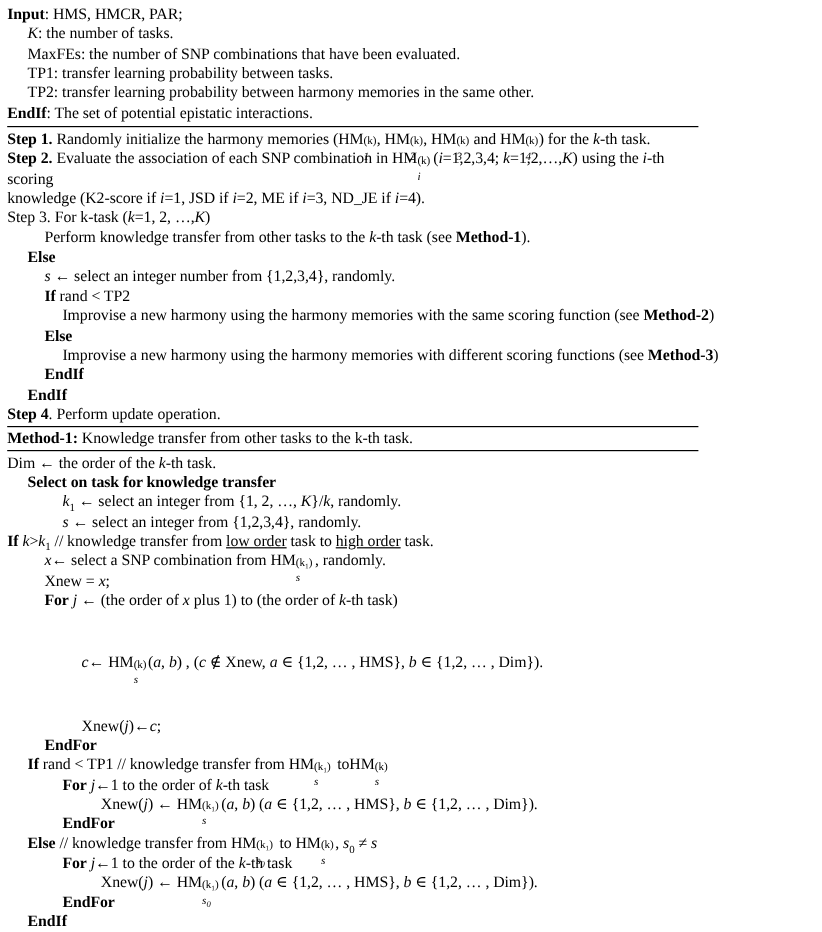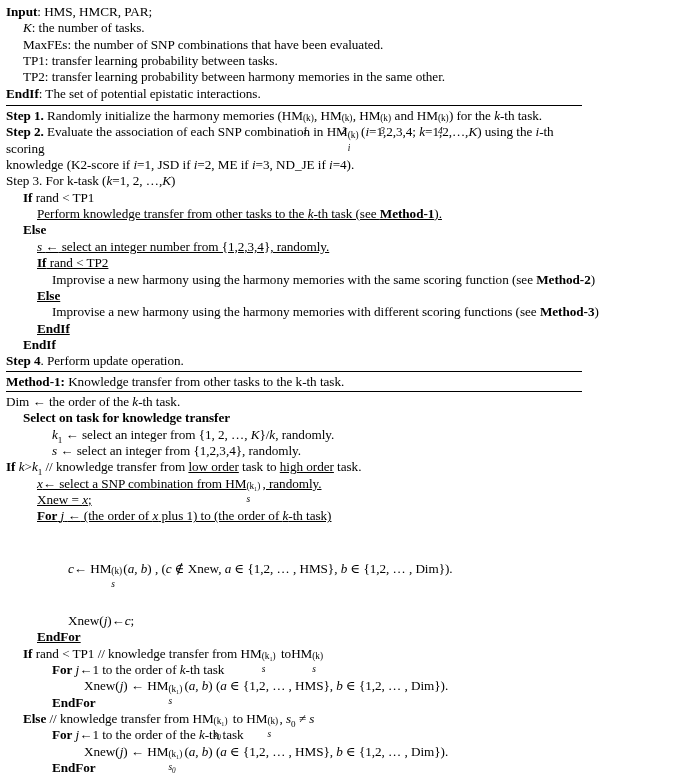--- a/index.html
+++ b/index.html
@@ -30,21 +30,21 @@
     line-height: 16.35px;
     letter-spacing: -0.05px;
   }
   .b { font-weight: bold; }
   .i { font-style: italic; }
   .u { text-decoration: underline; }
 
   
   .i0 { padding-left: 0px; }
   .i1 { padding-left: 17px; }
-  .i2 { padding-left: 31px; text-decoration: underline; }
+  .i2 { padding-left: 31px; }
   .i3 { padding-left: 46px; }
   .i4 { padding-left: 62px; margin-top: 36px; }
   .i5 { padding-left: 78px; }
 
   hr.rule {
     border: none;
     border-top: 1.15px solid #000;
     margin: 2.5px 0 2.5px 0;
     padding: 0;
   }
@@ -104,21 +104,20 @@
   <hr class="rule">
 
   <div class="line i0"><span class="b">Step 1.</span><span> Randomly initialize the harmony memories (HM</span><span class="hm"><span class="scripts"><span class="s-up">(k)</span><span class="s-dn">1</span></span><span class="spacer" style="width:11px"></span></span><span>, HM</span><span class="hm"><span class="scripts"><span class="s-up">(k)</span><span class="s-dn">2</span></span><span class="spacer" style="width:11px"></span></span><span>, HM</span><span class="hm"><span class="scripts"><span class="s-up">(k)</span><span class="s-dn">3</span></span><span class="spacer" style="width:11px"></span></span><span> and HM</span><span class="hm"><span class="scripts"><span class="s-up">(k)</span><span class="s-dn">4</span></span><span class="spacer" style="width:11px"></span></span><span>) for the </span><span class="i">k</span><span>-th task.</span></div>
 
   <div class="wrapline i0"><span class="b">Step 2.</span><span> Evaluate the association of each SNP combination in HM</span><span class="hm"><span class="scripts"><span class="s-up">(k)</span><span class="s-dn">i</span></span><span class="spacer" style="width:10px"></span></span><span> (</span><span class="i">i</span><span>=1,2,3,4; </span><span class="i">k</span><span>=1,2,…,</span><span class="i">K</span><span>) using the </span><span class="i">i</span><span>-th scoring</span></div>
 
   <div class="line i0"><span>knowledge (K2-score if </span><span class="i">i</span><span>=1, JSD if </span><span class="i">i</span><span>=2, ME if </span><span class="i">i</span><span>=3, ND_JE if </span><span class="i">i</span><span>=4).</span></div>
 
   <div class="line i0"><span>Step 3. For k-task (</span><span class="i">k</span><span>=1, 2, …,</span><span class="i">K</span><span>)</span></div>
 
-  <div class="line i1"><span class="b">If</span><span> rand &lt; TP1</span></div>
 
   <div class="line i2"><span>Perform knowledge transfer from other tasks to the </span><span class="i">k</span><span>-th task (see </span><span class="b">Method-1</span><span>).</span></div>
 
   <div class="line i1"><span class="b">Else</span></div>
 
   <div class="line i2"><span class="i">s</span><span> </span><span class="b arrow">←</span><span> select an integer number from {1,2,3,4}, randomly.</span></div>
 
   <div class="line i2"><span class="b">If</span><span> rand &lt; TP2</span></div>
 
   <div class="line i3"><span>Improvise a new harmony using the harmony memories with the same scoring function (see </span><span class="b">Method-2</span><span>)</span></div>

